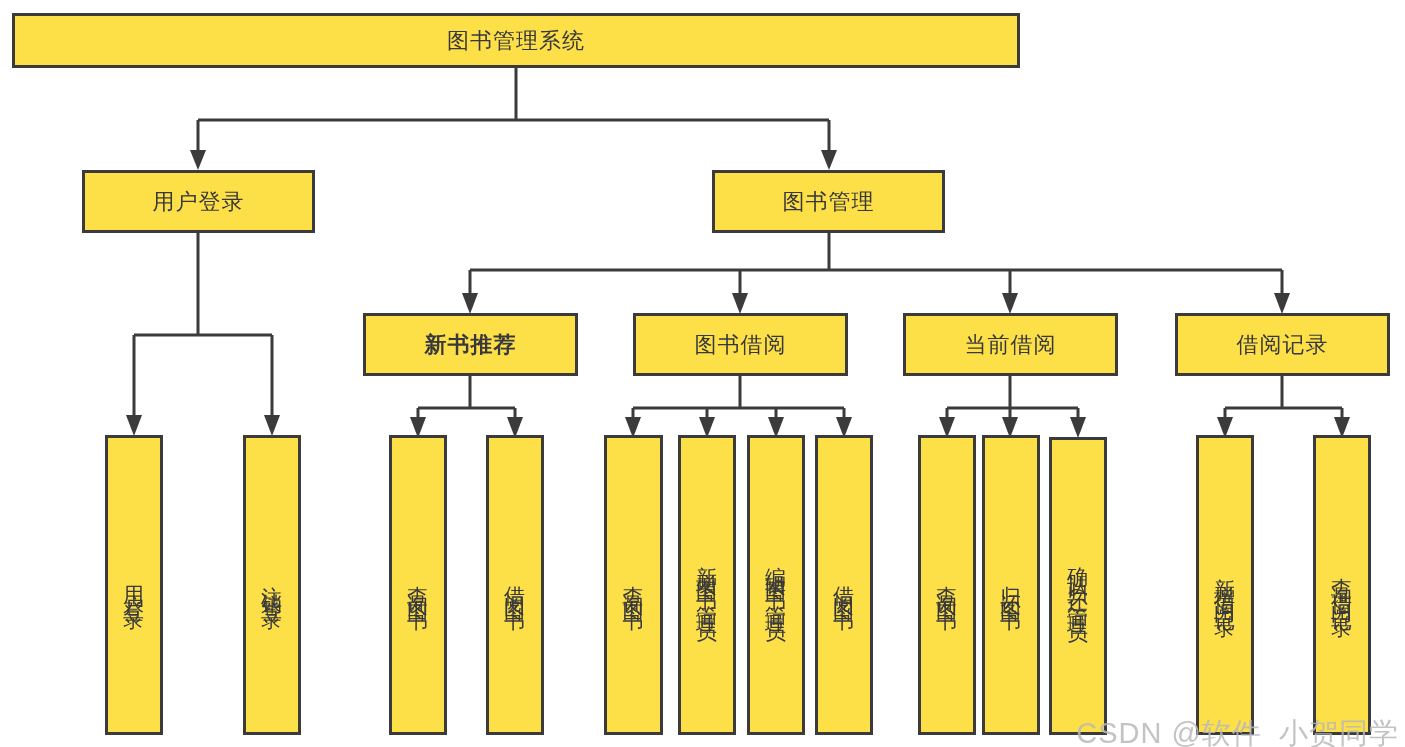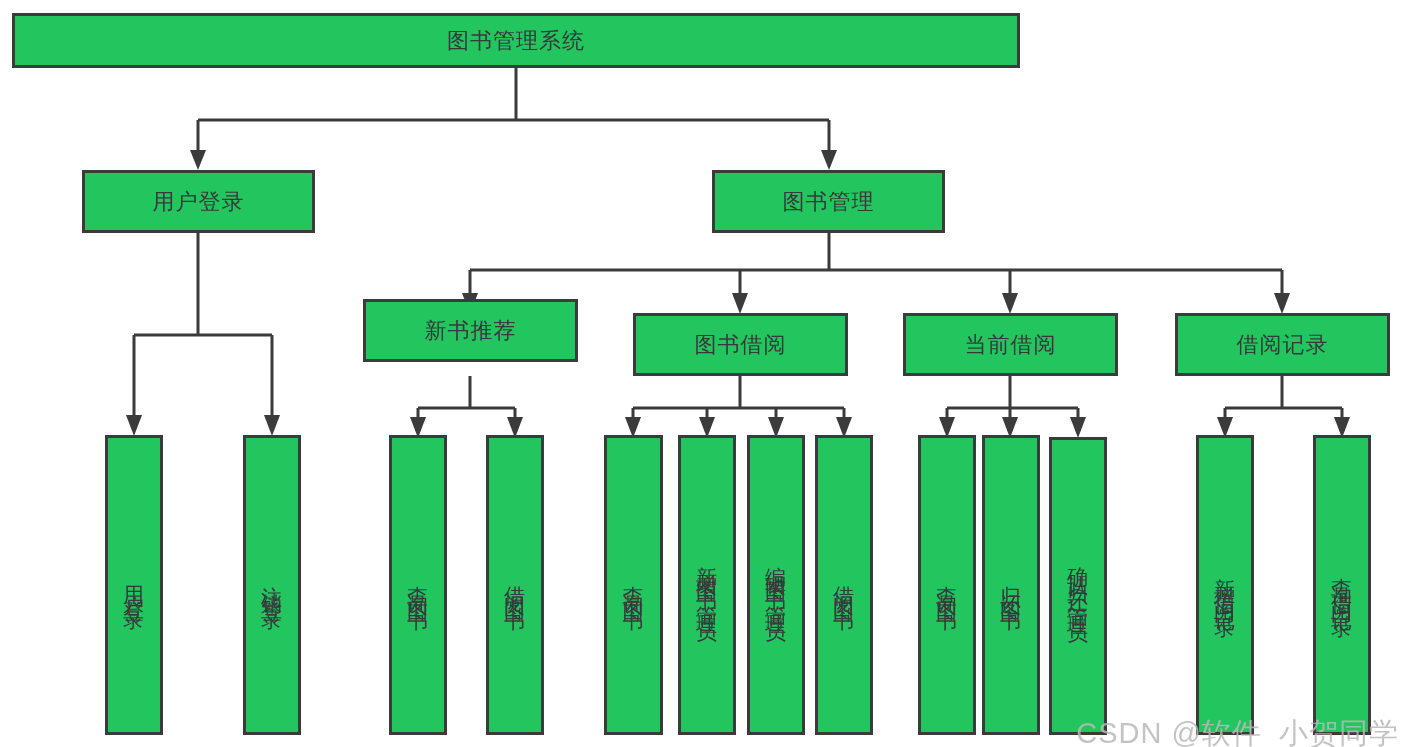--- a/index.html
+++ b/index.html
@@ -18,21 +18,21 @@
   svg.connectors {
     position: absolute;
     left: 0; top: 0;
     width: 1405px; height: 747px;
     z-index: 1;
   }
   .node {
     position: absolute;
     box-sizing: border-box;
     border: 3px solid #3b3b3b;
-    background: #22c55e;
+    background: #fde047;
     display: flex;
     align-items: center;
     justify-content: center;
     color: #38383c;
     z-index: 2;
   }
   .node.h span {
     font-size: 22px;
     letter-spacing: 1px;
     white-space: nowrap;
@@ -111,21 +111,21 @@
     <span>图书管理系统</span>
   </div>
 
   <div class="node h" style="left:82px; top:170px; width:233px; height:63px;">
     <span>用户登录</span>
   </div>
   <div class="node h" style="left:712px; top:170px; width:233px; height:63px;justify-content:center;">
     <span>图书管理</span>
   </div>
 
-  <div class="node h" style="left:363px; top:299px; width:215px; height:63px;">
+  <div class="node h" style="left:363px; top:313px; width:215px; height:63px;font-weight:bold;">
     <span>新书推荐</span>
   </div>
   <div class="node h" style="left:633px; top:313px; width:215px; height:63px;">
     <span>图书借阅</span>
   </div>
   <div class="node h" style="left:903px; top:313px; width:215px; height:63px;">
     <span>当前借阅</span>
   </div>
   <div class="node h" style="left:1175px; top:313px; width:215px; height:63px;">
     <span>借阅记录</span>

